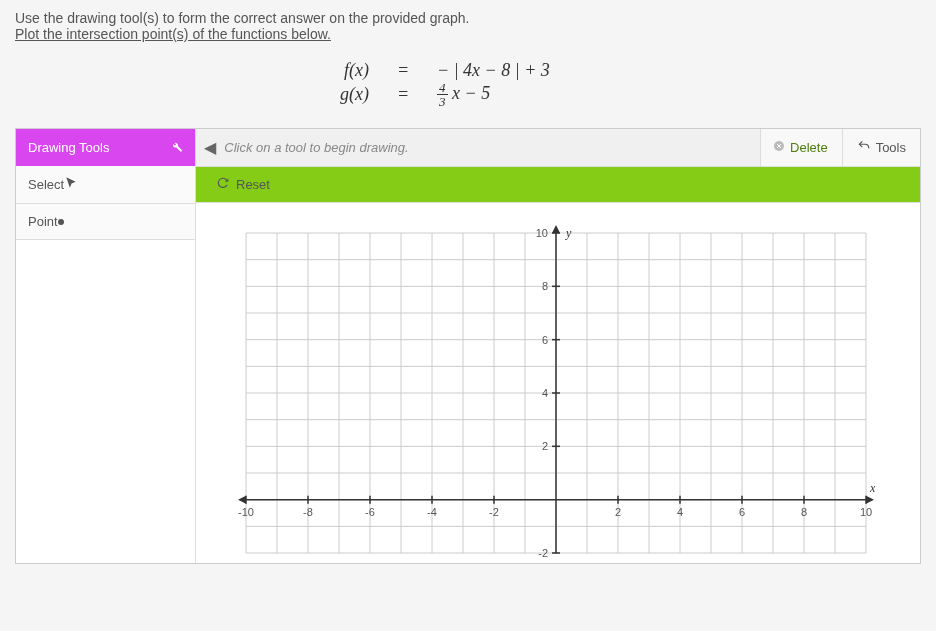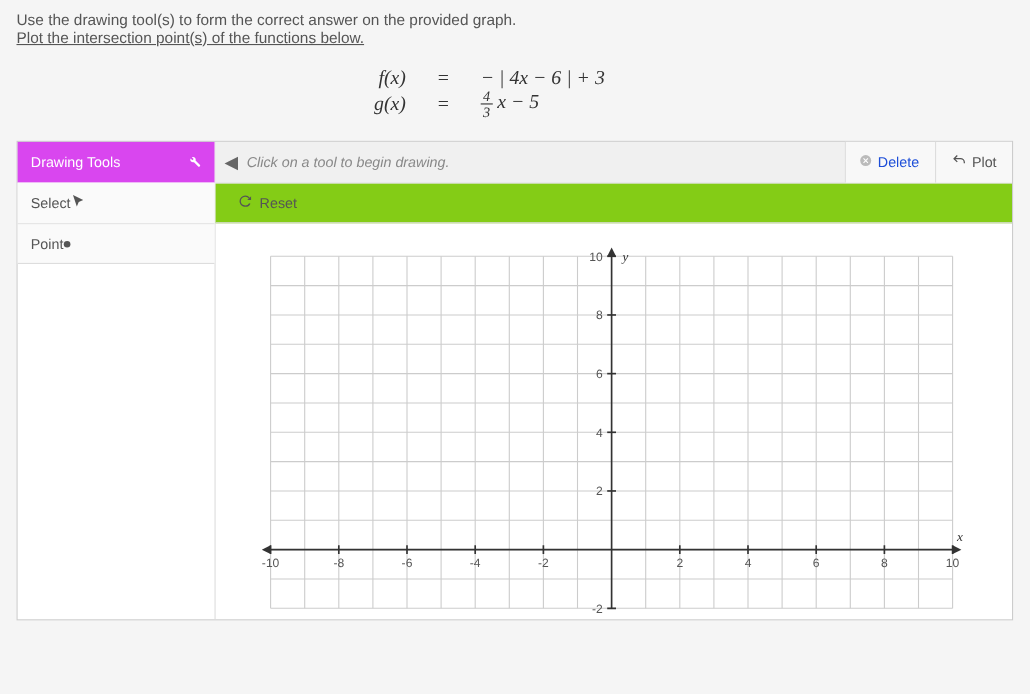--- a/index.html
+++ b/index.html
@@ -17,41 +17,41 @@
 .work-area { display: flex; border: 1px solid #ccc; background: #fff; }
 .tools-col { width: 180px; border-right: 1px solid #ddd; }
 .tools-header { background: #d946ef; color: #fff; font-size: 13px; padding: 10px 12px; display: flex; justify-content: space-between; align-items: center; }
 .tool-row { border-bottom: 1px solid #ddd; padding: 10px 12px; font-size: 13px; color: #555; display: flex; align-items: center; background: #fafafa; }
 .dot { width: 6px; height: 6px; background: #555; border-radius: 50%; display: inline-block; }
 .right-col { flex: 1; display: flex; flex-direction: column; }
 .toolbar { display: flex; align-items: center; background: #f0f0f0; border-bottom: 1px solid #ddd; height: 38px; }
 .hint-arrow { padding: 0 8px; color: #666; }
 .hint-text { flex: 1; font-size: 13px; color: #888; font-style: italic; }
 .btn { display: flex; align-items: center; gap: 5px; padding: 6px 14px; font-size: 13px; color: #555; border-left: 1px solid #ddd; background: #f8f8f8; height: 100%; }
-.btn.disabled { color: #1d4ed8; padding-left: 12px; }
+.btn.disabled { color: #4d7c0f; padding-left: 12px; }
 .reset-row { display: flex; align-items: center; background: #84cc16; border-bottom: 1px solid #ddd; height: 36px; padding-left: 10px; }
 .reset-btn { display: flex; align-items: center; gap: 6px; font-size: 13px; color: #555; padding: 4px 10px; }
 .graph-area { flex: 1; position: relative; padding: 20px 10px 0 30px; overflow: hidden; }
 svg.graph { display: block; }
 .grid line { stroke: #ccc; stroke-width: 1; }
 .axis line { stroke: #333; stroke-width: 1.5; }
 .tick-label { font-size: 11px; fill: #555; font-family: Arial; }
 .axis-label { font-size: 12px; fill: #333; font-style: italic; font-family: 'Times New Roman'; }
 </style>
 </head>
 <body>
 
 <div class="instruction1">Use the drawing tool(s) to form the correct answer on the provided graph.</div>
 <div class="instruction2">Plot the intersection point(s) of the functions below.</div>
 
 <div class="equations">
   <div class="eq-row">
     <span class="eq-left">f(x)</span>
     <span class="eq-eq">=</span>
-    <span class="eq-right">− | 4x − 6 | + 3</span>
+    <span class="eq-right">− | 4x − 8 | + 3</span>
   </div>
   <div class="eq-row">
     <span class="eq-left">g(x)</span>
     <span class="eq-eq">=</span>
     <span class="eq-right">
       <span class="frac">
         <span class="num">4</span>
         <span class="den">3</span>
       </span>
       <span>x − 5</span>
@@ -96,21 +96,21 @@
         </span>
         <span>Delete</span>
       </div>
       <div class="btn">
         <span>
           <svg width="14" height="14" viewBox="0 0 24 24" fill="none" stroke="#555" stroke-width="2">
               <path d="M9 14L4 9l5-5"></path>
               <path d="M4 9h10a6 6 0 016 6v1"></path>
             </svg>
         </span>
-        <span>Plot</span>
+        <span>Tools</span>
       </div>
     </div>
     <div class="reset-row">
       <div class="reset-btn">
         <span>
           <svg width="14" height="14" viewBox="0 0 24 24" fill="none" stroke="#555" stroke-width="2">
               <path d="M3 12a9 9 0 019-9 9 9 0 017 3.3L21 4v6h-6l2.5-2.5A7 7 0 005 12a7 7 0 0013 3l2 .7A9 9 0 013 12z" fill="#555" stroke="none"></path>
             </svg>
         </span>
         <span>Reset</span>

